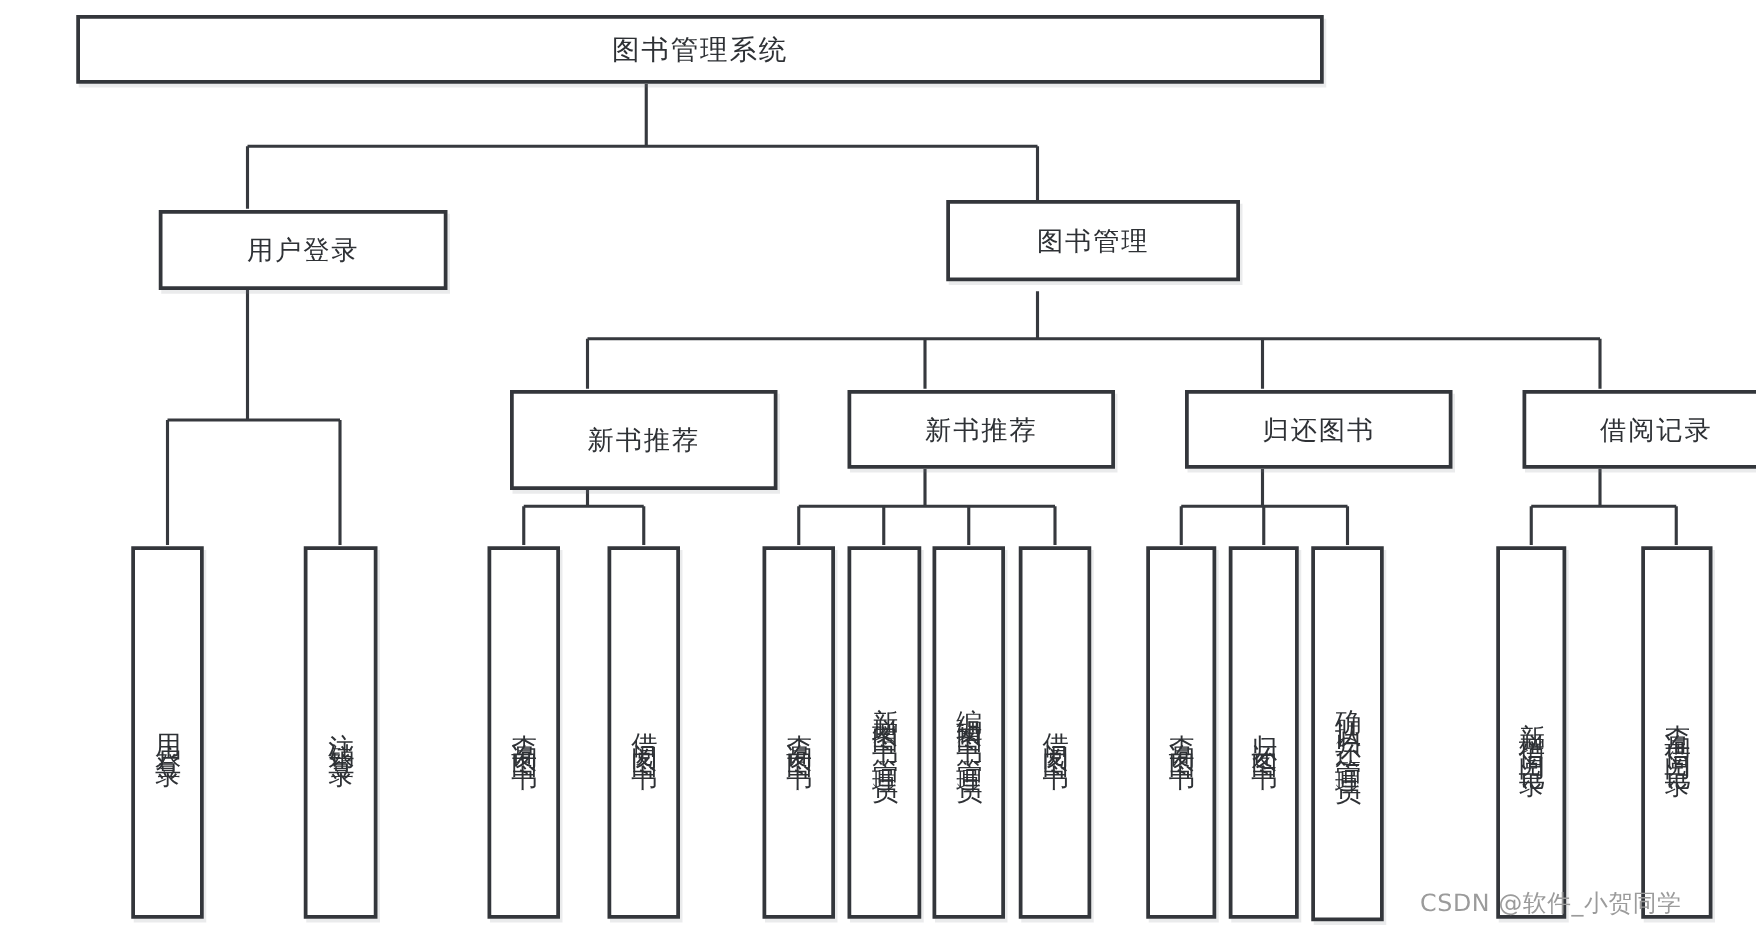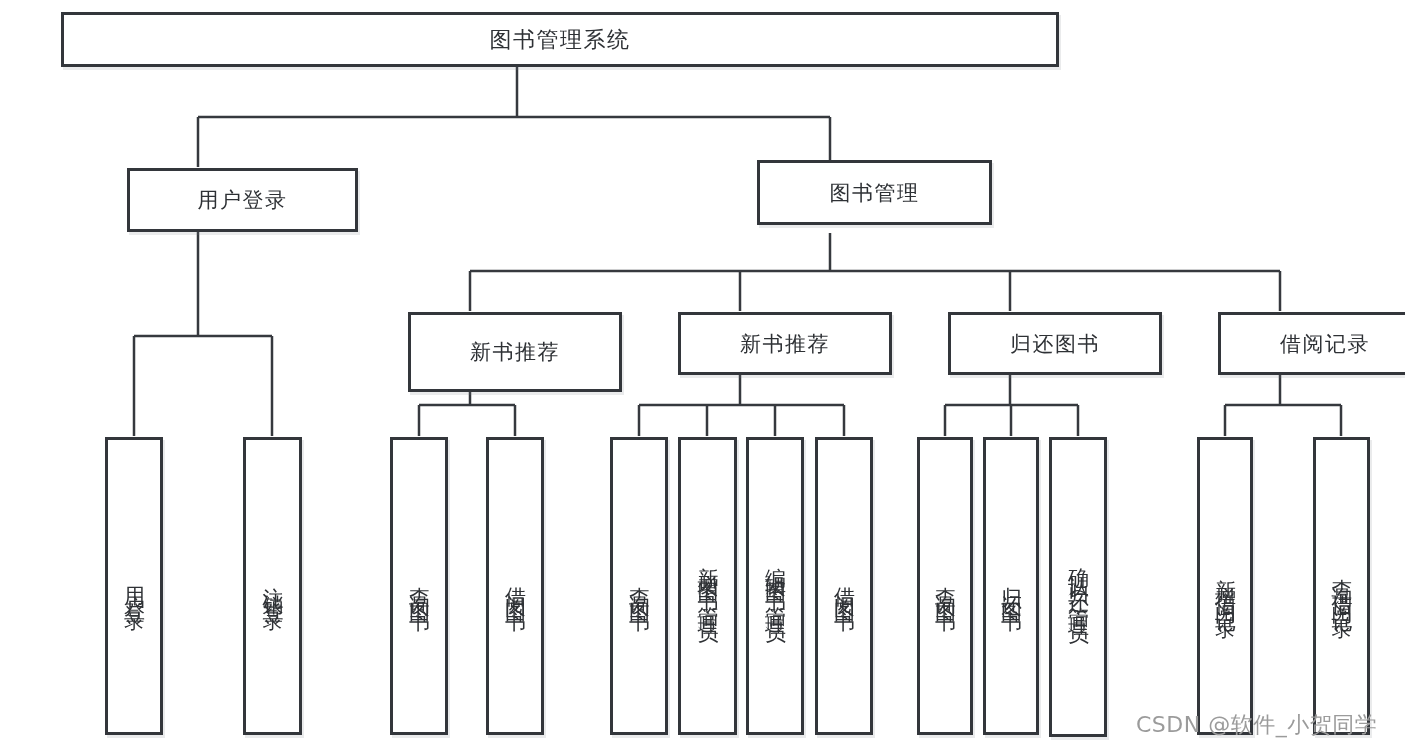--- a/index.html
+++ b/index.html
@@ -23,21 +23,21 @@
   }
   .box.h{font-size:22px;letter-spacing:1.5px;white-space:nowrap;margin-left:45px;}
   .box.h.small{font-size:21px;}
   .box.v{
     writing-mode:vertical-lr;text-orientation:mixed;
     font-size:21px;letter-spacing:8px;line-height:1.1;
     padding:6px 0;
   }
   .watermark{
     position:absolute;left:1136px;top:710px;
-    font-size:22px;letter-spacing:0.5px;white-space:nowrap;
+    font-size:19px;letter-spacing:0.5px;white-space:nowrap;
     color:var(--watermark);
   }
 </style>
 </head>
 <body>
 
 <div class="canvas">
 
   <svg class="wires" width="1405" height="747" aria-hidden="true">
     <defs>

